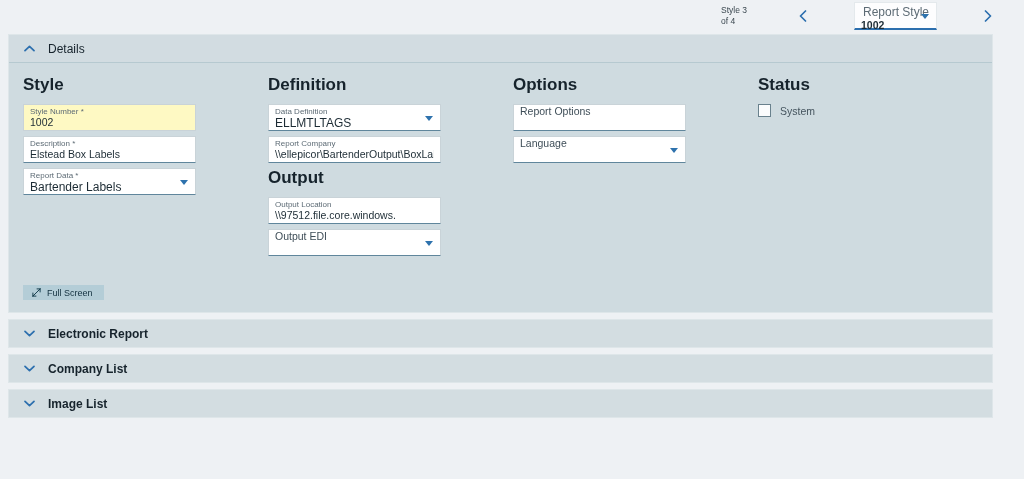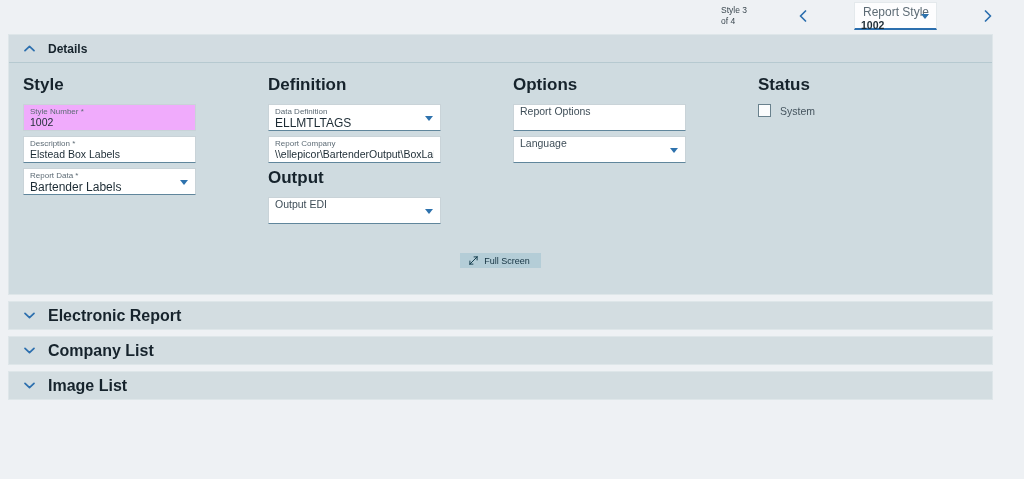--- a/index.html
+++ b/index.html
@@ -48,21 +48,21 @@
     width:985px; margin-left:8px;
     background:#cfdbe0;
     border:1px solid #dee6e9;
   }
   .panel-header {
     height:28px; background:#d2dce1;
     border-bottom:1px solid #b6c9d0;
     display:flex; align-items:center; gap:13px;
     padding-left:15px; cursor:pointer;
   }
-  .panel-title { font-size:12px; font-weight:bold; color:#16232c; }
+  .panel-title { font-size:12px; font-weight:normal; color:#16232c; }
   .panel-body { padding:8px 0 10px 14px; }
 
   .cols {
     display:grid;
     grid-template-columns:173px 173px 173px 160px;
     column-gap:72px;
     align-items:start;
   }
   .group-title {
     font-size:17px; font-weight:bold; color:#16232c;
@@ -81,52 +81,52 @@
   }
   .field .flabel { font-size:8px; color:#5d6b75; line-height:1.15; white-space:nowrap; }
   .fvalue-input {
     border:none; outline:none; background:transparent;
     font-family:"Liberation Sans", sans-serif;
     font-size:10.5px; color:#1c2b34;
     width:100%; padding:0; display:block; line-height:1.2;
     white-space:nowrap; overflow:hidden;
   }
   .field .fvalue { font-size:12px; color:#1c2b34; line-height:1.2; white-space:nowrap; overflow:hidden; }
-  .field.disabled { background:#f0abfc; border-bottom-color:#c9d3d8; }
+  .field.disabled { background:#fef9c3; border-bottom-color:#c9d3d8; }
   .field.select { cursor:pointer; }
   .field.empty { display:flex; align-items:flex-start; padding-top:0; }
   .field.empty .ptext { font-size:10.5px; color:#3f4e58; }
   .field.empty input::placeholder { color:#3f4e58; opacity:1; }
 
   .checkbox-row { display:flex; align-items:center; gap:9px; margin-top:6px; cursor:pointer; }
   .checkbox {
     width:13px; height:13px; background:#fbfcfd;
     border:1px solid #69818d;
   }
   .checkbox-label { font-size:10.5px; color:#45545e; }
 
-  .fullscreen-row { display:flex; justify-content:center; margin:24px 14px 16px 0; }
+  .fullscreen-row { display:flex; justify-content:flex-start; margin:24px 14px 2px 0; }
   .fullscreen-btn {
     display:flex; align-items:center; gap:6px;
     background:#b4cdd7; border:none; cursor:pointer;
     padding:3px 11px 3px 9px; height:15px;
     font-family:"Liberation Sans", sans-serif;
     font-size:9px; color:#12303f;
   }
 
   
   .bar {
     width:985px; height:29px; margin:6px 0 0 8px;
     background:#d3dde1;
     border:1px solid #dee6e9;
     display:flex; align-items:center; gap:13px;
     padding-left:15px; cursor:pointer;
   }
   .bar:first-of-type { margin-top:4px; }
-  .bar-title { font-size:16px; font-weight:bold; color:#16232c; }
+  .bar-title { font-size:12px; font-weight:bold; color:#16232c; }
 
   svg { display:block; }
 </style>
 </head>
 <body>
 
 <div class="page">
 
   <div class="topbar">
     <div class="topbar-right">
@@ -198,20 +198,24 @@
             <span class="dd-arrow"></span>
           </div>
 
           <div class="field">
             <div class="flabel">Report Company</div>
             <input class="fvalue-input" value="\\ellepicor\BartenderOutput\BoxLabelsMFG\,..." style="">
           </div>
 
           <div class="group-title mid">Output</div>
 
+          <div class="field">
+            <div class="flabel">Output Location</div>
+            <input class="fvalue-input" value="\\97512.file.core.windows." style="">
+          </div>
 
           <div class="field select empty">
             <div class="ptext">Output EDI</div>
             <span class="dd-arrow"></span>
           </div>
         </div>
 
         <div>
           <div class="group-title">Options</div>
 

